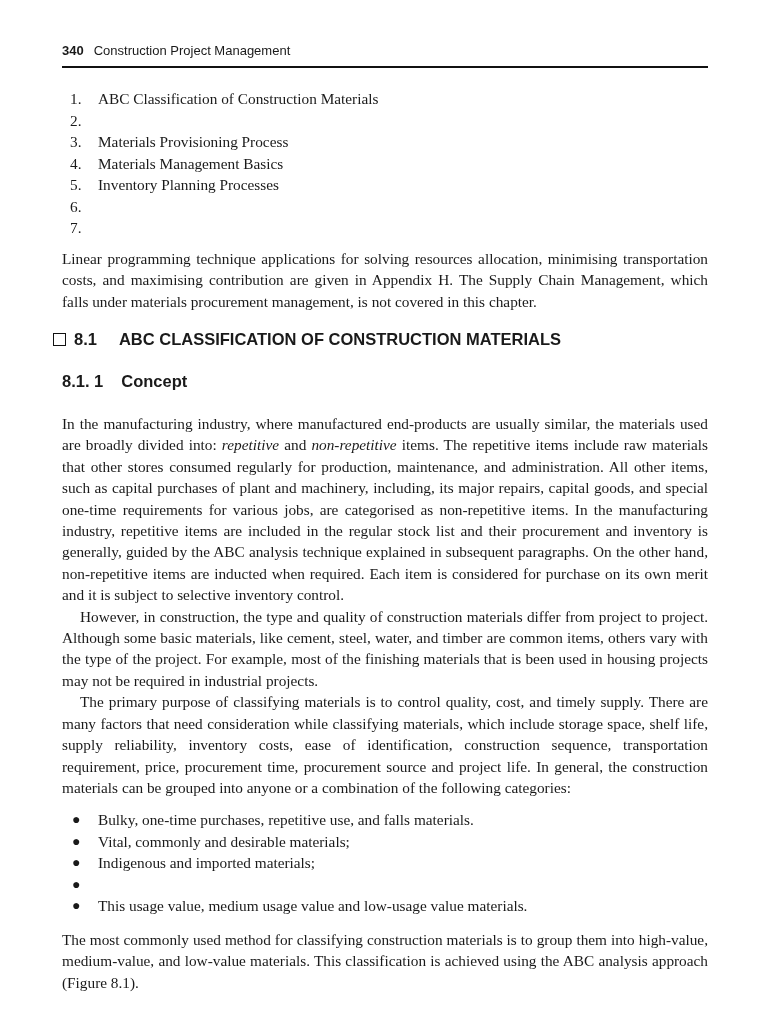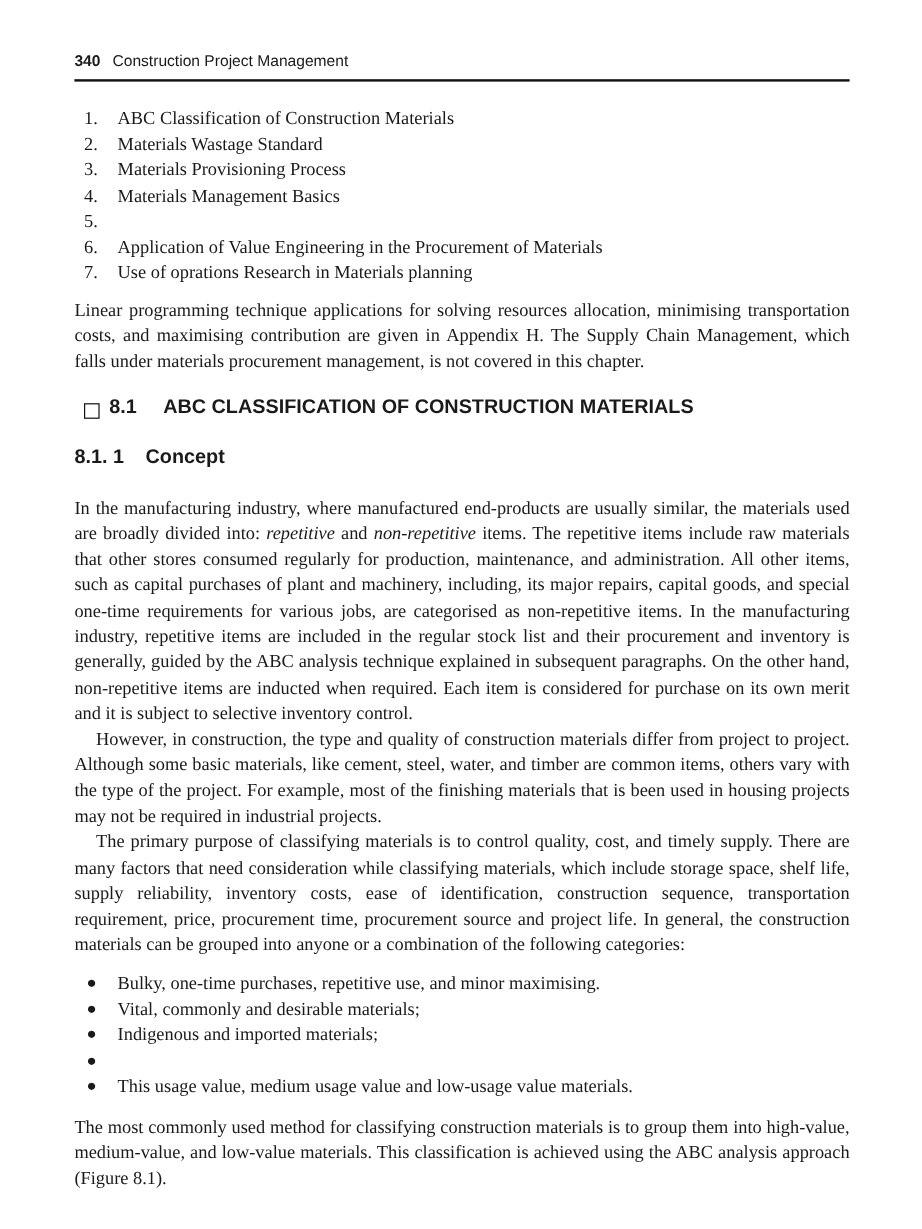--- a/index.html
+++ b/index.html
@@ -9,22 +9,22 @@
             font-family: "Liberation Sans", sans-serif; font-size: 13px; }
   .header .num { font-weight: bold; margin-right: 10px; }
   .header-rule { position: absolute; left: 62px; top: 66px; width: 646px; height: 2px; background: #111; }
   .serif { font-family: "Liberation Serif", serif; font-size: 15.3px; line-height: 21.4px; }
   .numlist { position: absolute; left: 70px; top: 88px; width: 640px; margin: 0; padding: 0; list-style: none; }
   .numlist li { display: flex; height: 21.5px; }
   .numlist .n { width: 28px; }
   .para { position: absolute; left: 62px; width: 646px; text-align: justify; margin: 0; }
   .para p { margin: 0; }
   .indent { text-indent: 18px; }
-  .h1 { position: absolute; left: 70px; top: 330px; font-family: "Liberation Sans", sans-serif;
-        font-weight: bold; font-size: 16.5px; display: flex; align-items: flex-end; }
+  .h1 { position: absolute; left: 53px; top: 330px; font-family: "Liberation Sans", sans-serif;
+        font-weight: bold; font-size: 16.5px; display: flex; align-items: center; }
   .h1 .box { width: 11px; height: 11px; border: 1.6px solid #111; margin-right: 8px; }
   .h1 .secnum { margin-right: 22px; }
   .h2 { position: absolute; left: 62px; top: 372px; font-family: Liberation Sans, sans-serif;
         font-weight: bold; font-size: 16.5px; }
   .h2 .secnum { margin-right: 18px; }
   .bullets { position: absolute; left: 72px; top: 809px; margin: 0; padding: 0; list-style: none; }
   .bullets li { display: flex; height: 21.5px; }
   .bullets .dot { width: 26px; font-size: 14px; }
   b { font-weight: normal; }
   i { font-style: italic; }
@@ -39,40 +39,38 @@
   </div>
   <div class="header-rule"></div>
 
   <ol class="numlist serif">
     <li>
         <span class="n">1.</span>
         <span>ABC Classification of Construction Materials</span>
       </li>
     <li>
         <span class="n">2.</span>
-        <span>Materials Wastage Standard</span>
       </li>
     <li>
         <span class="n">3.</span>
         <span>Materials Provisioning Process</span>
       </li>
     <li>
         <span class="n">4.</span>
         <span>Materials Management Basics</span>
       </li>
     <li>
         <span class="n">5.</span>
+        <span>Inventory Planning Processes</span>
       </li>
     <li>
         <span class="n">6.</span>
-        <span>Application of Value Engineering in the Procurement of Materials</span>
       </li>
     <li>
         <span class="n">7.</span>
-        <span>Use of oprations Research in Materials planning</span>
       </li>
   </ol>
 
   <div class="para serif" style="top:248px;">
     <p><span>Linear programming technique applications for solving resources allocation, minimising transportation costs, and maximising contribution are given in </span><b>Appendix H</b><span>. The Supply Chain Management, which falls under materials procurement management, is not covered in this chapter.</span></p>
   </div>
 
   <div class="h1">
     <span class="box"></span>
     <span class="secnum">8.1</span>
@@ -85,21 +83,21 @@
 
   <div class="para serif" style="top:413px;">
     <p><span>In the manufacturing industry, where manufactured end-products are usually similar, the materials used are broadly divided into: </span><i>repetitive</i><span> and </span><i>non-repetitive</i><span> items. The repetitive items include raw materials that other stores consumed regularly for production, maintenance, and administration. All other items, such as capital purchases of plant and machinery, including, its major repairs, capital goods, and special one-time requirements for various jobs, are categorised as non-repetitive items. In the manufacturing industry, repetitive items are included in the regular stock list and their procurement and inventory is generally, guided by the ABC analysis technique explained in subsequent paragraphs. On the other hand, non-repetitive items are inducted when required. Each item is considered for purchase on its own merit and it is subject to selective inventory control.</span></p>
     <p class="indent">However, in construction, the type and quality of construction materials differ from project to project. Although some basic materials, like cement, steel, water, and timber are common items, others vary with the type of the project. For example, most of the finishing materials that is been used in housing projects may not be required in industrial projects.</p>
     <p class="indent">The primary purpose of classifying materials is to control quality, cost, and timely supply. There are many factors that need consideration while classifying materials, which include storage space, shelf life, supply reliability, inventory costs, ease of identification, construction sequence, transportation requirement, price, procurement time, procurement source and project life. In general, the construction materials can be grouped into anyone or a combination of the following categories:</p>
   </div>
 
   <ul class="bullets serif">
     <li>
         <span class="dot">●</span>
-        <span>Bulky, one-time purchases, repetitive use, and minor maximising.</span>
+        <span>Bulky, one-time purchases, repetitive use, and falls materials.</span>
       </li>
     <li>
         <span class="dot">●</span>
         <span>Vital, commonly and desirable materials;</span>
       </li>
     <li>
         <span class="dot">●</span>
         <span>Indigenous and imported materials;</span>
       </li>
     <li>

